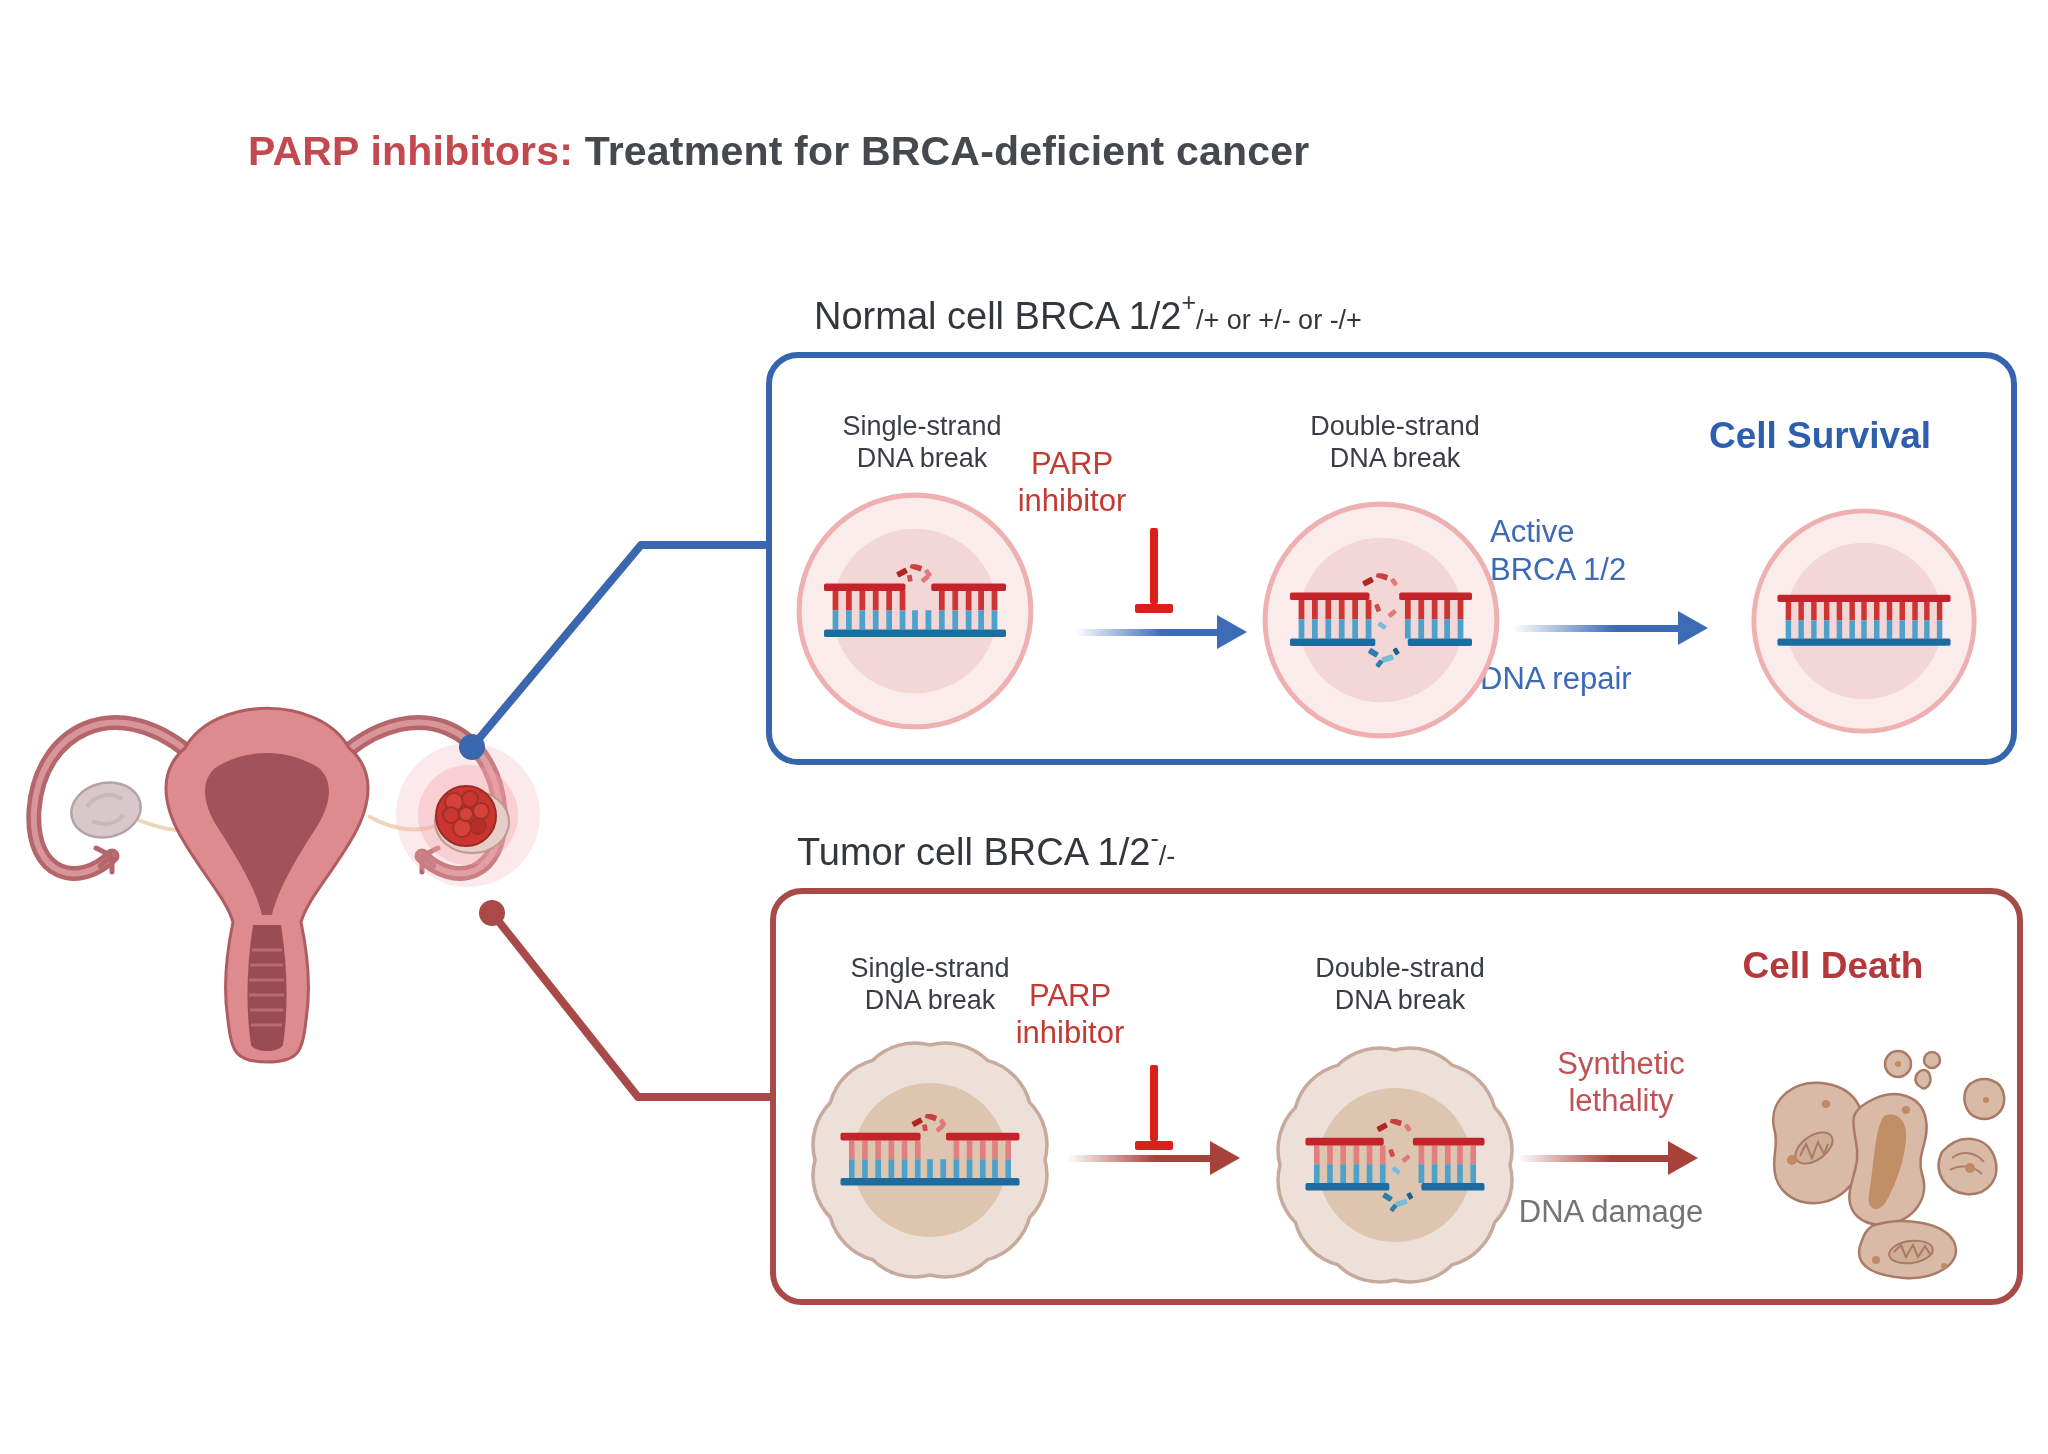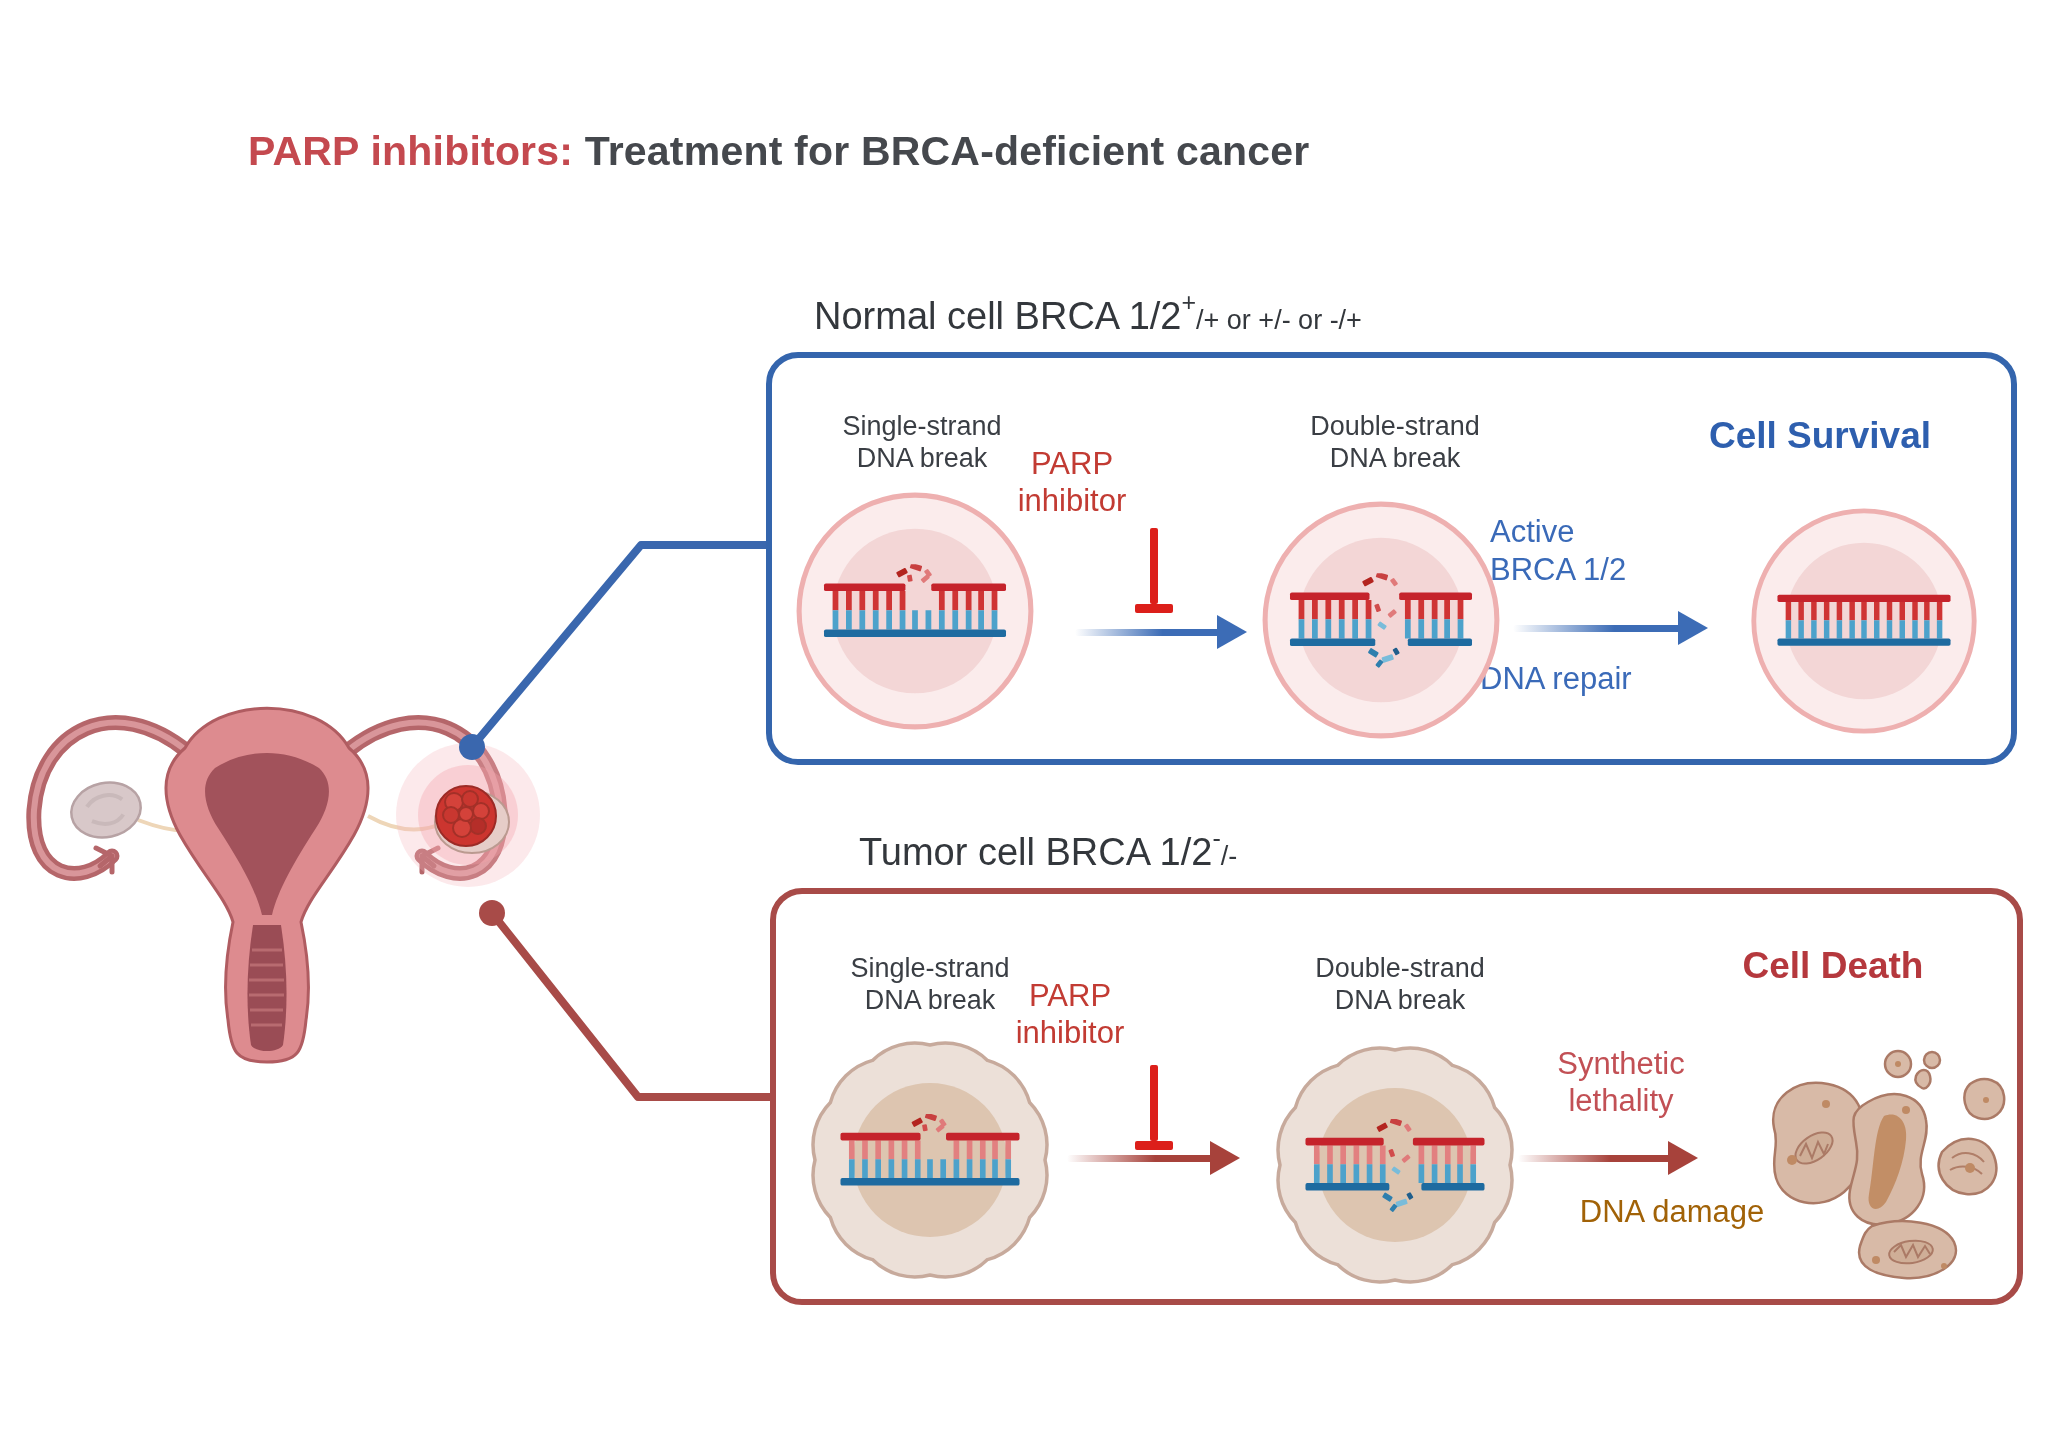--- a/index.html
+++ b/index.html
@@ -198,42 +198,42 @@
     <div class="arrow arrow-blue" style="left:741px;top:253px;width:195px">
       <div class="shaft"></div>
         <div class="head"></div>
     </div>
     <svg class="cellgfx" style="left:976px;top:147px" width="232" height="232" viewBox="0 0 240 240">
       <use href="#sym-cell-normal"></use>
       <use href="#sym-dna-intact" x="30" y="74" width="180" height="98"></use>
     </svg>
   </div>
 
-  <div class="panel-heading" style="left:832px;top:824px">
+  <div class="panel-heading" style="left:770px;top:824px">
     <span>Tumor cell BRCA 1/2</span><sup>-</sup><span class="heading-tail">/-</span>
   </div>
 
   <div class="panel panel-red">
     <div class="lbl" style="left:19px;top:58px;width:270px">
       <div>Single-strand</div>
       <div>DNA break</div>
     </div>
     <div class="lbl-red" style="left:184px;top:83px;width:220px">
       <div>PARP</div>
       <div>inhibitor</div>
     </div>
     <div class="lbl" style="left:489px;top:58px;width:270px">
       <div>Double-strand</div>
       <div>DNA break</div>
     </div>
     <div class="lbl-red" style="left:735px;top:151px;width:220px;color:#c25055">
       <div>Synthetic</div>
       <div>lethality</div>
     </div>
-    <div class="lbl-red" style="left:776px;top:299px;width:240px;color:#a16207">DNA damage</div>
+    <div class="lbl-red" style="left:715px;top:299px;width:240px;color:#737373">DNA damage</div>
     <div class="outcome outcome-red" style="left:937px;top:51px;width:240px">Cell Death</div>
 
     <svg class="cellgfx dna-tumor" style="left:34px;top:146px" width="240" height="240" viewBox="0 0 240 240">
       <use href="#sym-cell-tumor"></use>
       <use href="#sym-dna-ssb" x="30" y="74" width="180" height="98"></use>
     </svg>
     <div class="inhibit" style="left:359px;top:171px">
       <div class="inhibit-v"></div>
       <div class="inhibit-h"></div>
     </div>

